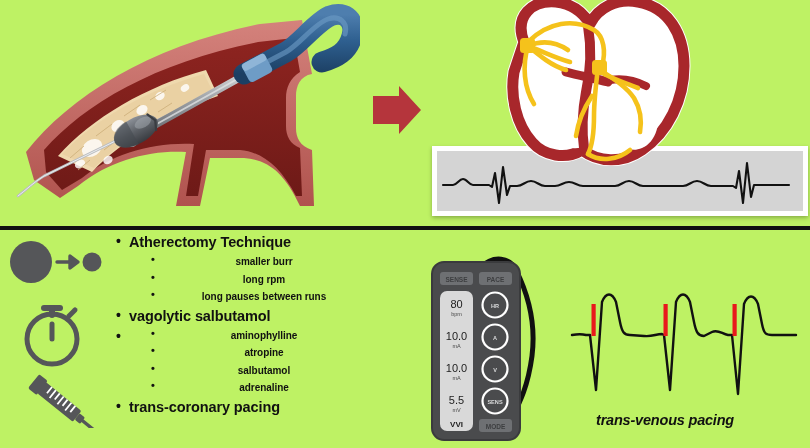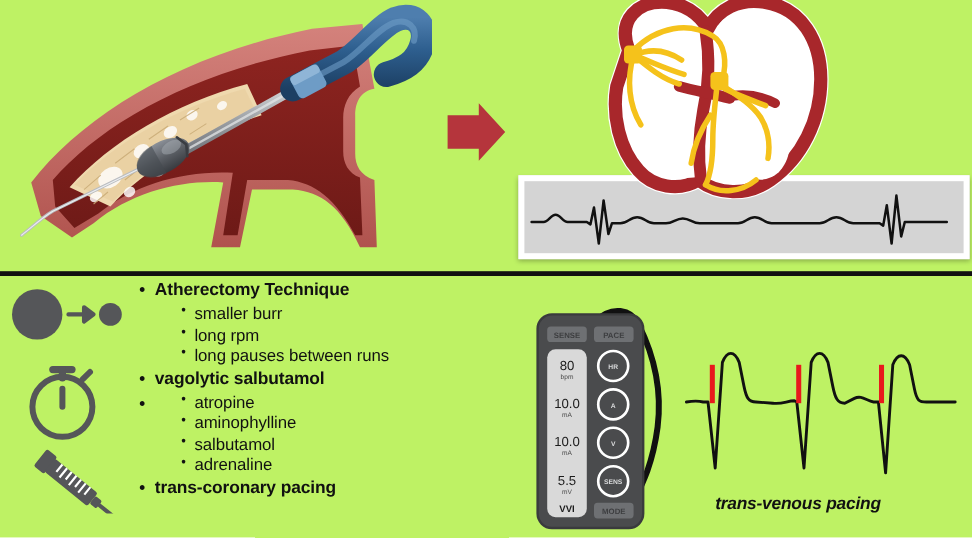--- a/index.html
+++ b/index.html
@@ -20,26 +20,26 @@
   #ecg-strip svg{display:block;width:100%;height:100%;}
 
   
   #icons{left:8px;top:238px;width:104px;height:190px;}
   #list{position:absolute;left:116px;top:232px;width:250px;color:#111;}
   ul.lvl1{list-style:none;margin:0;padding:0;}
   ul.lvl1>li{font-size:14.5px;font-weight:bold;line-height:21px;
     position:relative;padding-left:13px;letter-spacing:-.1px;}
   ul.lvl1>li::before{content:"\2022";position:absolute;left:0;top:-1px;font-size:14px;}
   ul.lvl2{list-style:none;margin:0;padding:0 0 0 22px;}
-  ul.lvl2>li{font-size:14px;font-weight:normal;line-height:17.5px;
-    position:relative;padding-left:11px;letter-spacing:-.05px;}
+  ul.lvl2>li{font-size:10px;font-weight:bold;line-height:17.5px;
+    position:relative;padding-left:11px;letter-spacing:-.05px;text-align:center;}
   ul.lvl2>li::before{content:"\2022";position:absolute;left:0;top:-2px;font-size:11px;}
 
   
-  #pacer{left:440px;top:252px;width:180px;height:196px;}
+  #pacer{left:424px;top:252px;width:180px;height:196px;}
   #pacer svg{display:block;}
 
   
   #paced{left:560px;top:282px;width:250px;height:120px;}
   #paced svg{display:block;}
   #paced-label{position:absolute;left:596px;top:412px;font-size:14.5px;
     font-weight:bold;color:#111;letter-spacing:-.2px;font-style:italic;}
 </style>
 </head>
 <body>
@@ -233,22 +233,22 @@
           <li><span>smaller burr</span></li>
           <li><span>long rpm</span></li>
           <li><span>long pauses between runs</span></li>
         </ul>
       </li>
       <li>
         <span>vagolytic salbutamol</span>
       </li>
       <li>
         <ul class="lvl2">
+          <li><span>aminophylline</span></li>
           <li><span>atropine</span></li>
-          <li><span>aminophylline</span></li>
           <li><span>salbutamol</span></li>
           <li><span>adrenaline</span></li>
         </ul>
       </li>
       <li>
         <span>trans-coronary pacing</span>
       </li>
     </ul>
   </div>
 

